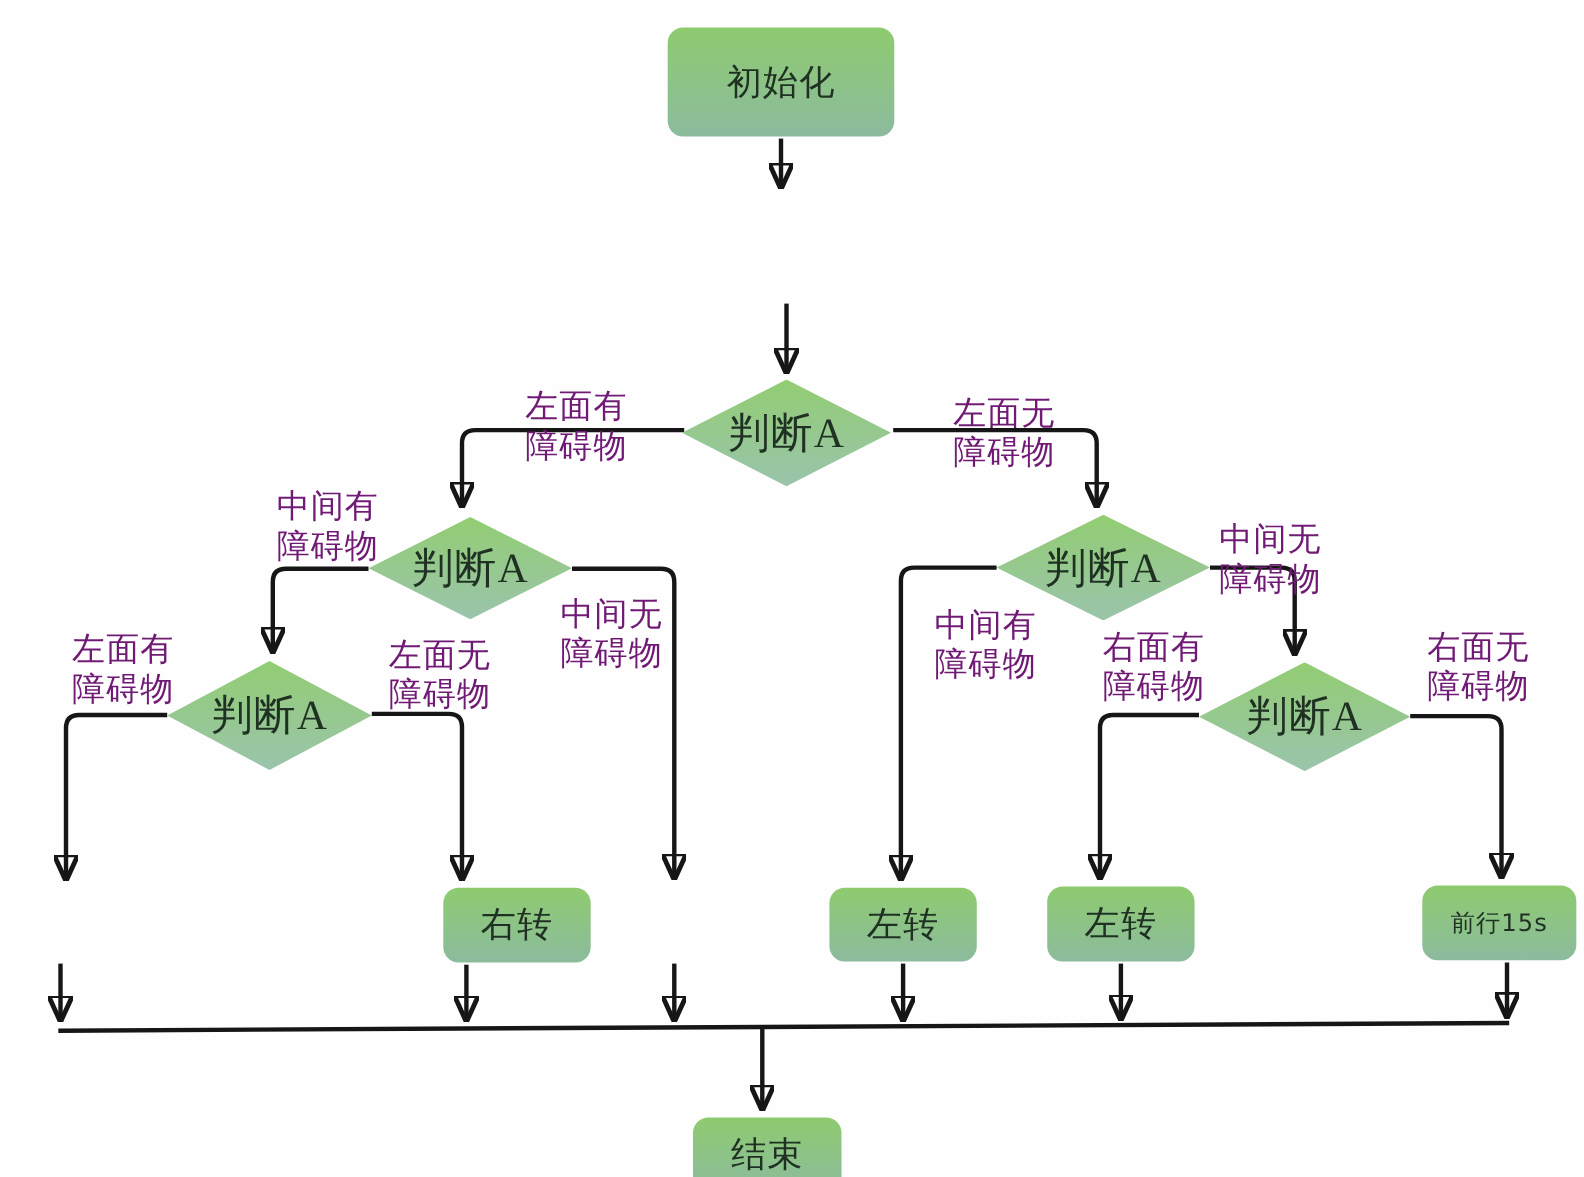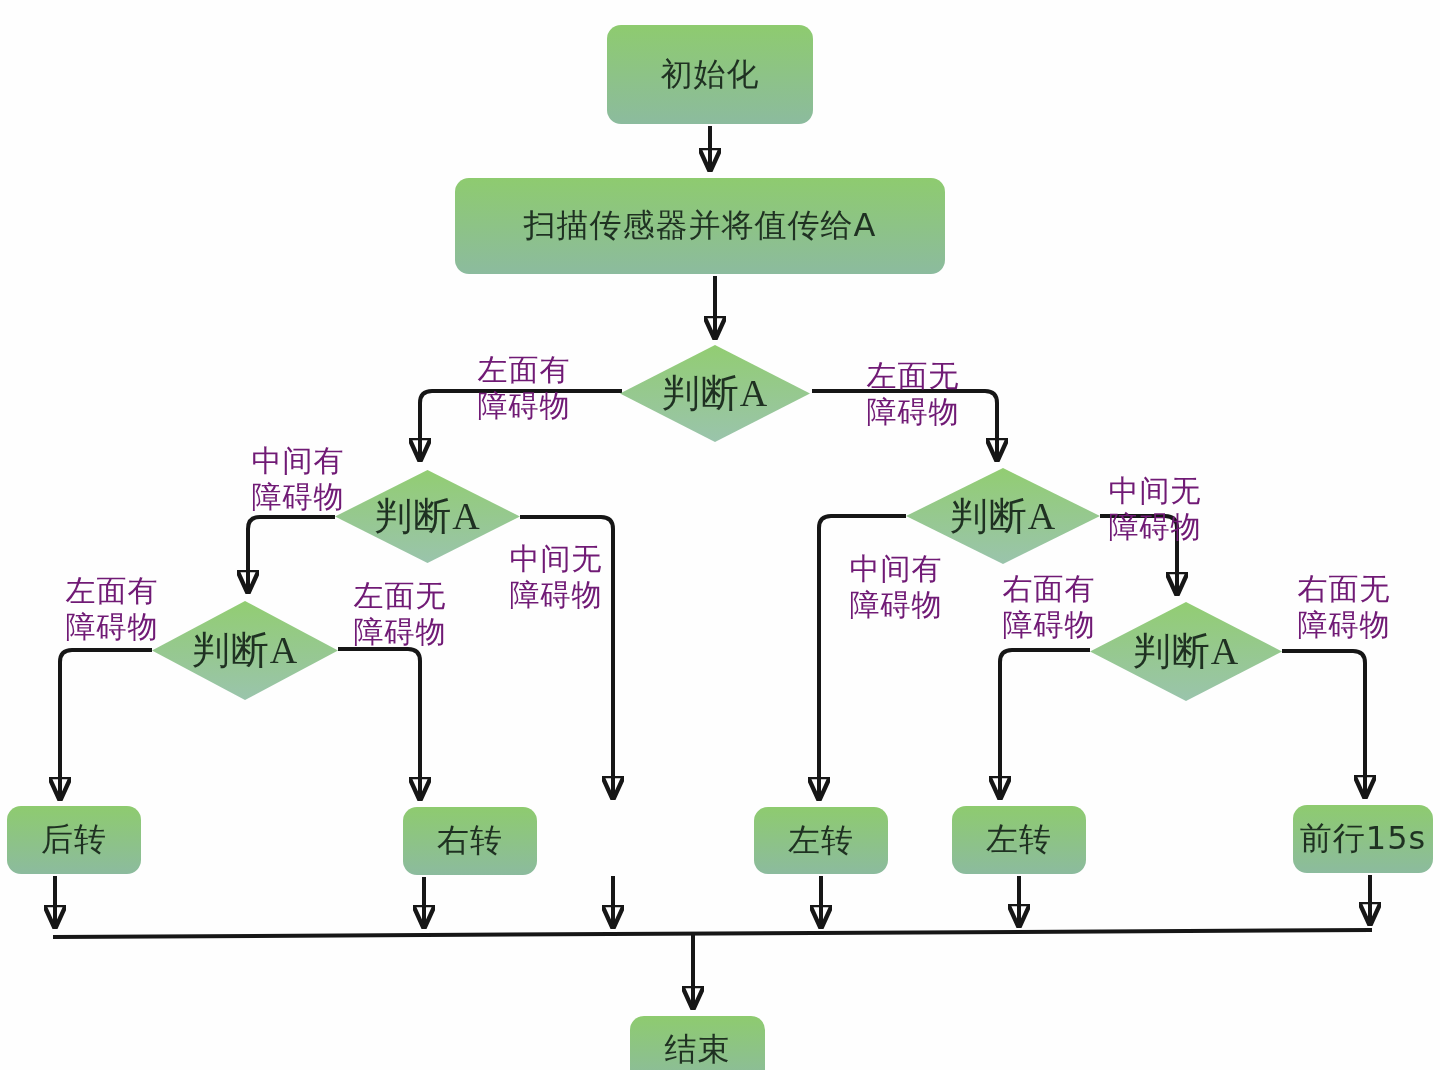--- a/index.html
+++ b/index.html
@@ -54,26 +54,24 @@
     <path d="M 424 877 L 424 927" marker-end="url(#arr)"></path>
     <path d="M 613 876 L 613 927" marker-end="url(#arr)"></path>
     <path d="M 821 876 L 821 927" marker-end="url(#arr)"></path>
     <path d="M 1019 876 L 1019 926" marker-end="url(#arr)"></path>
     <path d="M 1370 875 L 1370 924" marker-end="url(#arr)"></path>
     <path d="M 53 937 L 1372 930"></path>
     <path d="M 693 934 L 693 1008" marker-end="url(#arr)"></path>
   </svg>
 
   <div class="box" style="left:607px;top:25px;width:206px;height:99px;">初始化</div>
-  <div class="box" style="left:455px;top:178px;width:490px;height:96px;">扫描传感器并将值传给A</div>
-  <div class="box" style="left:7px;top:806px;width:134px;height:68px;">后转</div>
   <div class="box" style="left:355px;top:807px;width:134px;height:68px;margin-left:48px;">右转</div>
   <div class="box" style="left:754px;top:807px;width:134px;height:67px;">左转</div>
   <div class="box" style="left:952px;top:806px;width:134px;height:68px;">左转</div>
-  <div class="box" style="left:1293px;top:805px;width:140px;height:68px;font-size:32px;">前行15s</div>
+  <div class="box" style="left:1293px;top:805px;width:140px;height:68px;font-size:22px;">前行15s</div>
   <div class="box" style="left:630px;top:1016px;width:135px;height:68px;">结束</div>
 
   <div class="diamond" style="left:620px;top:345px;width:190px;height:97px;">判断A</div>
   <div class="diamond" style="left:335px;top:470px;width:185px;height:93px;">判断A</div>
   <div class="diamond" style="left:906px;top:468px;width:194px;height:96px;">判断A</div>
   <div class="diamond" style="left:152px;top:601px;width:186px;height:99px;">判断A</div>
   <div class="diamond" style="left:1090px;top:602px;width:192px;height:99px;">判断A</div>
 
   <div class="elabel" style="left:462px;top:352px;">
     <div>左面有</div>

